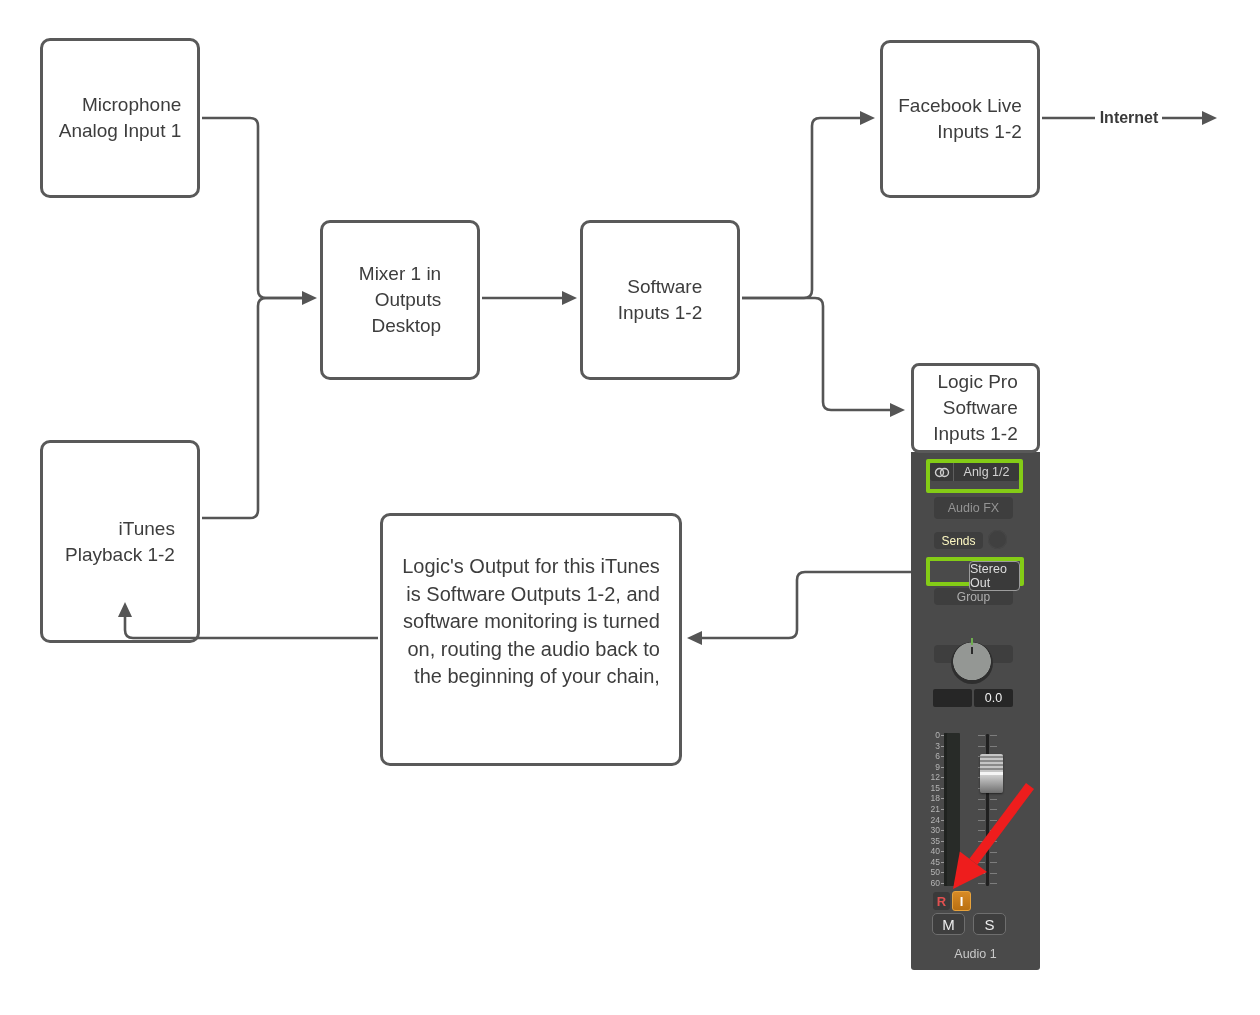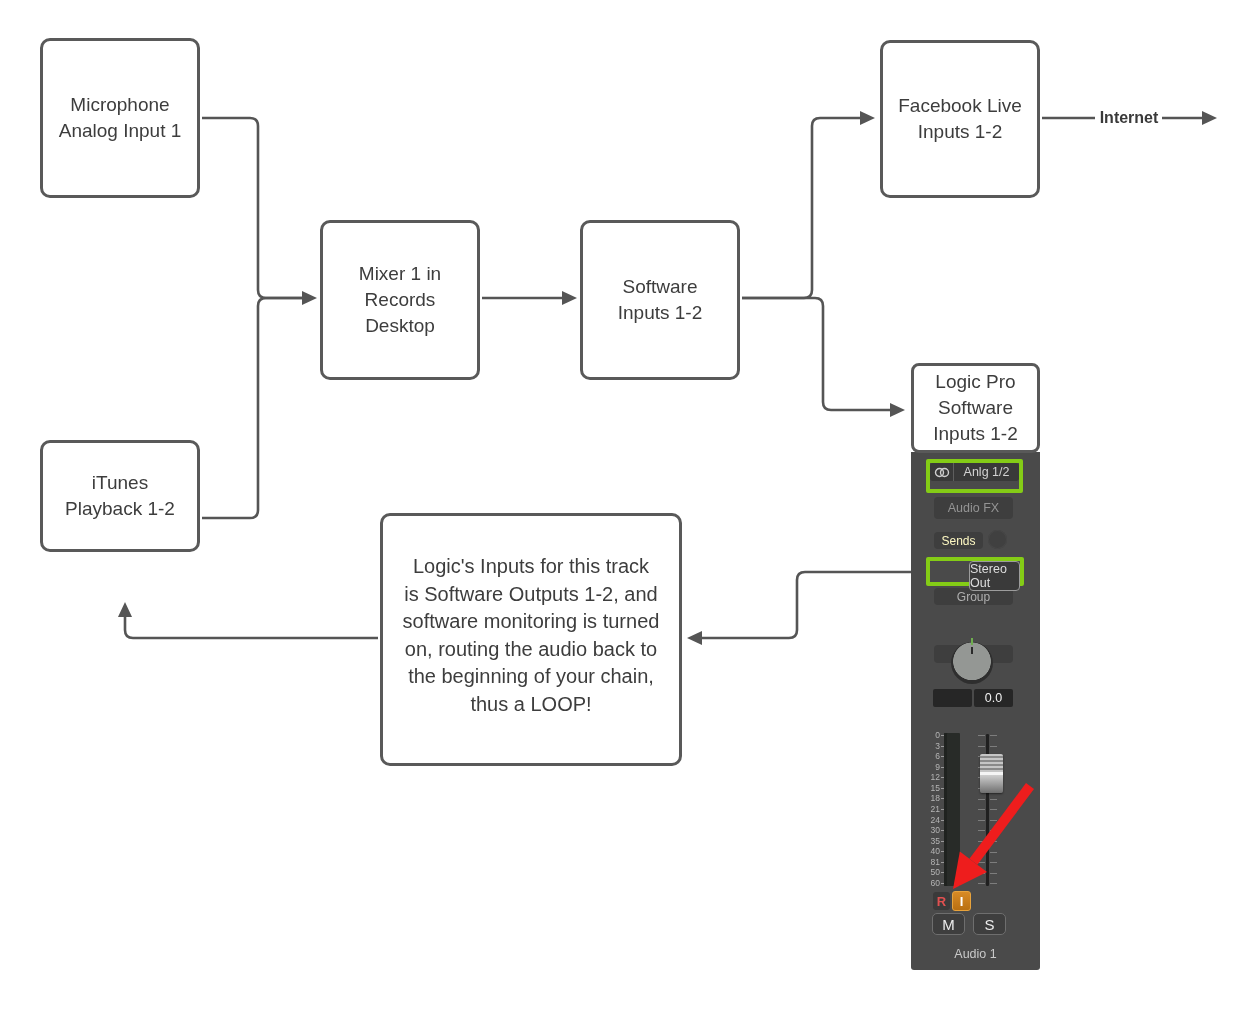--- a/index.html
+++ b/index.html
@@ -4,21 +4,21 @@
 <style>
   html,body{margin:0;padding:0;background:#fff;}
   #stage{
     position:relative;width:1260px;height:1015px;background:#ffffff;
     font-family:"Liberation Sans", sans-serif;overflow:hidden;
   }
   
   .dbox{
     position:absolute;box-sizing:border-box;background:#fff;
     border:3px solid #595959;border-radius:10px;
-    display:flex;align-items:center;justify-content:center;text-align:center;
+    display:flex;align-items:center;justify-content:center;text-align:right;
     color:#3d3d3d;font-size:19px;line-height:26px;z-index:2;
   }
   .dbox .ln{white-space:nowrap;}
   #explain-box{font-size:20px;line-height:27.5px;align-items:flex-start;padding-top:37px;}
   #logic-box{font-size:19px;line-height:26px;border-radius:8px;z-index:3;}
   
   #internet-label{
     position:absolute;left:1093px;top:106px;width:72px;height:24px;z-index:4;
     background:#fff;display:flex;align-items:center;justify-content:center;
     font-weight:bold;font-size:16px;color:#3a3a3a;
@@ -120,54 +120,53 @@
   <div class="dbox" style="left:40px;top:38px;width:160px;height:160px;">
     <div>
       <div class="ln">Microphone</div>
       <div class="ln">Analog Input 1</div>
     </div>
   </div>
 
   <div class="dbox" style="left:320px;top:220px;width:160px;height:160px;">
     <div>
       <div class="ln">Mixer 1 in</div>
-      <div class="ln">Records</div>
+      <div class="ln">Outputs</div>
       <div class="ln">Desktop</div>
     </div>
   </div>
 
   <div class="dbox" style="left:580px;top:220px;width:160px;height:160px;">
     <div>
       <div class="ln">Software</div>
       <div class="ln">Inputs 1-2</div>
     </div>
   </div>
 
   <div class="dbox" style="left:880px;top:40px;width:160px;height:158px;">
     <div>
       <div class="ln">Facebook Live</div>
       <div class="ln">Inputs 1-2</div>
     </div>
   </div>
 
-  <div class="dbox" style="left:40px;top:440px;width:160px;height:112px;">
+  <div class="dbox" style="left:40px;top:440px;width:160px;height:203px;">
     <div>
       <div class="ln">iTunes</div>
       <div class="ln">Playback 1-2</div>
     </div>
   </div>
 
   <div class="dbox" id="explain-box" style="left:380px;top:513px;width:302px;height:253px;">
     <div>
-      <div class="ln">Logic's Inputs for this track</div>
+      <div class="ln">Logic's Output for this iTunes</div>
       <div class="ln">is Software Outputs 1-2, and</div>
       <div class="ln">software monitoring is turned</div>
       <div class="ln">on, routing the audio back to</div>
       <div class="ln">the beginning of your chain,</div>
-      <div class="ln">thus a LOOP!</div>
     </div>
   </div>
 
   <div class="dbox" id="logic-box" style="left:911px;top:363px;width:129px;height:90px;">
     <div>
       <div class="ln">Logic Pro</div>
       <div class="ln">Software</div>
       <div class="ln">Inputs 1-2</div>
     </div>
   </div>
@@ -250,21 +249,21 @@
         </div>
       <div class="srow">
           <span>35</span>
           <i></i>
         </div>
       <div class="srow">
           <span>40</span>
           <i></i>
         </div>
       <div class="srow">
-          <span>81</span>
+          <span>45</span>
           <i></i>
         </div>
       <div class="srow">
           <span>50</span>
           <i></i>
         </div>
       <div class="srow">
           <span>60</span>
           <i></i>
         </div>

